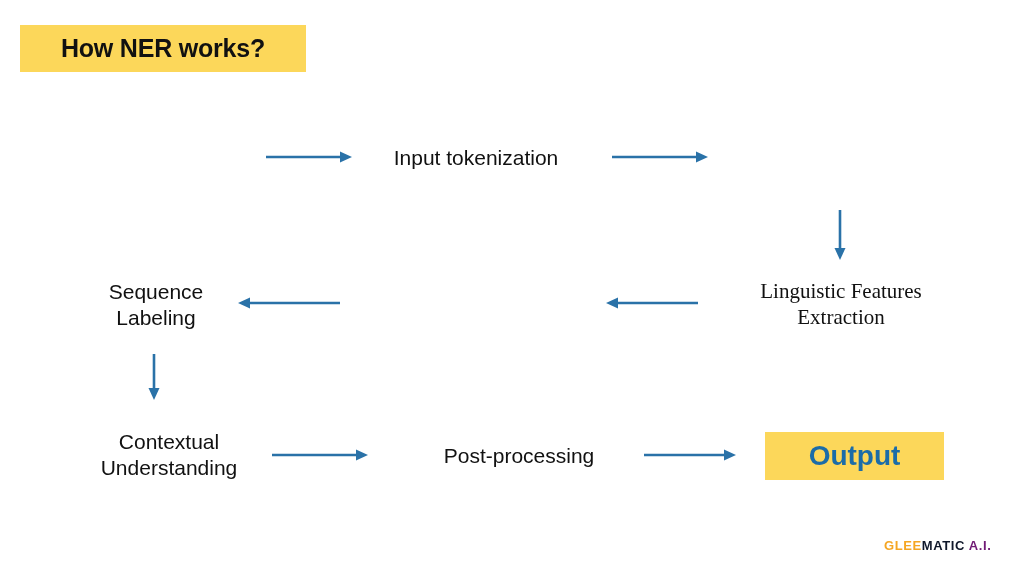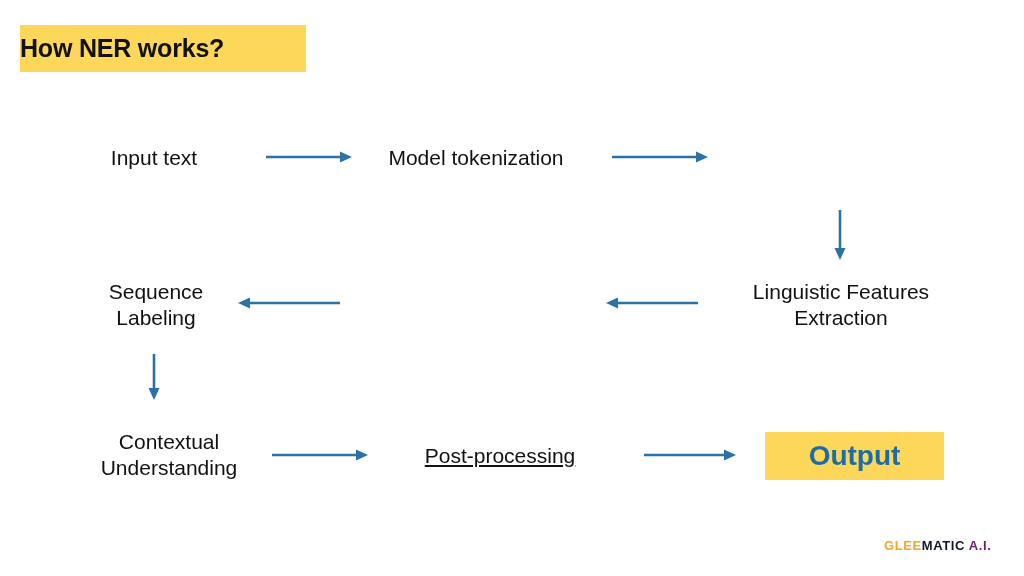--- a/index.html
+++ b/index.html
@@ -25,20 +25,21 @@
   
   .title-banner {
     position: absolute;
     left: 20px;
     top: 25px;
     width: 286px;
     height: 47px;
     background: #FCD75A;
     display: flex;
     align-items: center;
+    justify-content: center;
   }
   .title-text {
     font-size: 25px;
     font-weight: bold;
     color: #111111;
     letter-spacing: -0.2px;
     white-space: nowrap;
   }
 
   
@@ -62,23 +63,23 @@
     color: #1B6CA8;
     font-weight: bold;
   }
 
   
   #node-input-text       { left: 54px;  top: 140px; width: 200px; height: 36px; }
   #node-text-tokenization{ left: 372px; top: 140px; width: 208px; height: 36px; }
   #node-pos-tagging      { left: 730px; top: 124px; width: 222px; height: 66px; }
   #node-sequence-labeling{ left: 62px;  top: 272px; width: 188px; height: 66px; }
   #node-ner-model        { left: 388px; top: 258px; width: 178px; height: 96px; }
-  #node-linguistic       { left: 718px; top: 272px; width: 246px; height: 66px; }
+  #node-linguistic       { left: 718px; top: 272px; width: 246px; height: 66px; font-family: Liberation Serif, serif; }
   #node-contextual       { left: 58px;  top: 422px; width: 222px; height: 66px; }
-  #node-post-processing  { left: 392px; top: 438px; width: 216px; height: 36px; text-decoration: underline; }
+  #node-post-processing  { left: 411px; top: 438px; width: 216px; height: 36px; }
   #node-output           { left: 765px; top: 432px; width: 179px; height: 48px; font-size: 28px; }
 
   
   .arrow {
     position: absolute;
   }
   .arrow svg {
     display: block;
     overflow: visible;
   }
@@ -109,30 +110,29 @@
 </style>
 </head>
 <body>
 
 <div class="slide">
 
   <div class="title-banner">
     <span class="title-text">How NER works?</span>
   </div>
 
-  <div class="node" id="node-input-text">Input text</div>
 
   <div class="arrow" id="arrow-input-to-tokenization">
     <svg width="86" height="16" viewBox="0 0 86 16">
       <line x1="0" y1="8" x2="74" y2="8" stroke="#2A72A8" stroke-width="2.6"></line>
       <polygon points="74,2.5 86,8 74,13.5" fill="#2A72A8"></polygon>
     </svg>
   </div>
 
-  <div class="node" id="node-text-tokenization">Model tokenization</div>
+  <div class="node" id="node-text-tokenization">Input tokenization</div>
 
   <div class="arrow" id="arrow-tokenization-to-pos">
     <svg width="96" height="16" viewBox="0 0 96 16">
       <line x1="0" y1="8" x2="84" y2="8" stroke="#2A72A8" stroke-width="2.6"></line>
       <polygon points="84,2.5 96,8 84,13.5" fill="#2A72A8"></polygon>
     </svg>
   </div>
 
 
   <div class="arrow" id="arrow-pos-to-linguistic">

